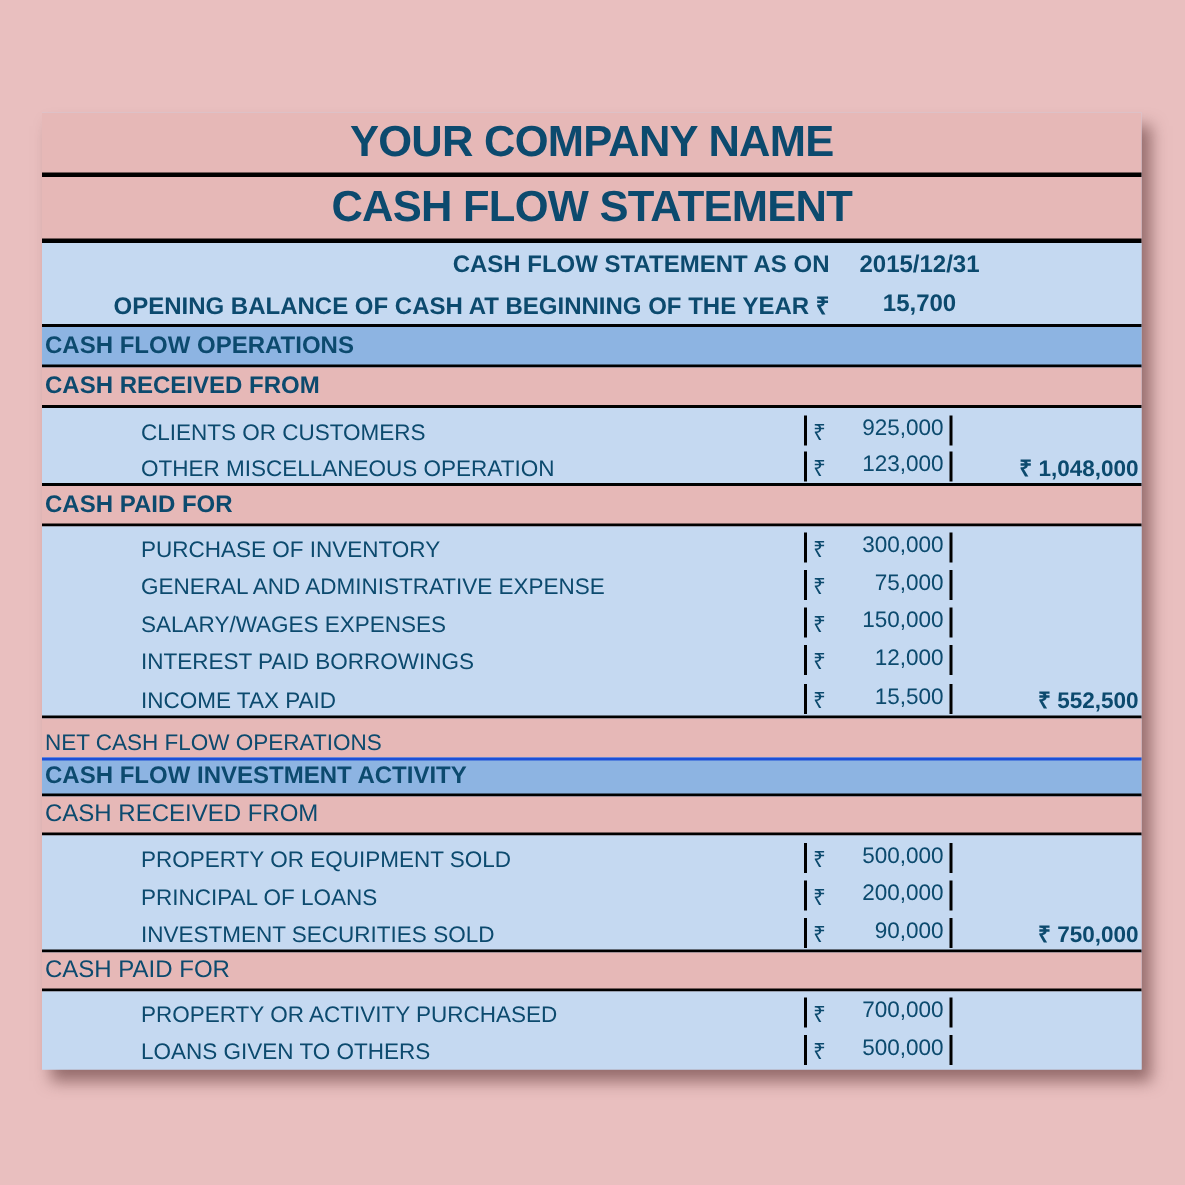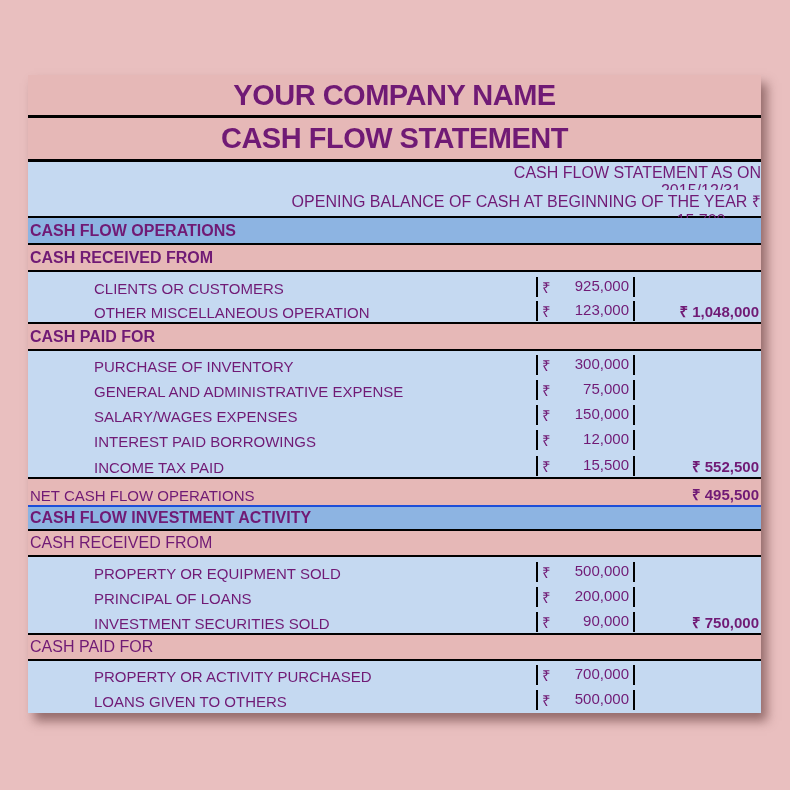--- a/index.html
+++ b/index.html
@@ -1,24 +1,24 @@
 <!DOCTYPE html>
 <html><head>
 <meta charset="utf-8">
 <style>
   html,body{margin:0;padding:0;}
   body{width:790px;height:790px;background:#e9bfbf;position:relative;overflow:hidden;font-family:"Liberation Sans",sans-serif;}
   .sheet{position:absolute;left:28px;top:75px;width:733px;box-shadow:6px 8px 10px rgba(80,40,40,0.55);background:#c5d9f1;}
-  .row{position:relative;display:flex;box-sizing:border-box;color:#701a75;}
+  .row{position:relative;display:flex;box-sizing:border-box;color:#0c4a6e;}
   .pink{background:#e6b8b7;}
   .blue{background:#c5d9f1;}
   .sec{background:#8db4e2;}
   .title{height:43px;font-weight:bold;font-size:29px;justify-content:center;align-items:center;border-bottom:3px solid #000;letter-spacing:-0.5px;}
   .title2{height:44px;}
-  .info{height:28px;font-weight:normal;font-size:16px;align-items:flex-end;flex-direction:column;}
+  .info{height:28px;font-weight:bold;font-size:16px;align-items:center;}
   .info .lbl{width:525px;text-align:right;}
   .info .val{width:120px;text-align:center;}
   .hdr{height:27px;font-size:16px;align-items:center;padding-left:2px;border-bottom:2px solid #000;}
   .bold{font-weight:bold;}
   .item{height:26px;font-size:15px;align-items:flex-end;padding-bottom:1px;}
   .c1{width:508px;box-sizing:border-box;padding-left:66px;}
   .c2{width:99px;box-sizing:border-box;border-left:2px solid #000;border-right:2px solid #000;display:flex;justify-content:space-between;padding:0 4px 0 4px;}
   .c3{flex:1;text-align:right;font-weight:bold;padding-right:2px;}
   .bb{border-bottom:2px solid #000;}
   .tb{border-top:2px solid #1d4ed8;}
@@ -99,21 +99,20 @@
     <span class="c2">
         <span>₹</span>
         <span>15,500</span>
       </span>
     <span class="c3">₹ 552,500</span>
   </div>
 
   <div class="row pink item" style="height:26px;">
     <span class="c1" style="padding-left:2px;">NET CASH FLOW OPERATIONS</span>
     <span class="c2"></span>
-    <span class="c3">₹ 495,500</span>
   </div>
 
   <div class="row sec hdr bold tb" style="height:26px;">CASH FLOW INVESTMENT ACTIVITY</div>
   <div class="row pink hdr" style="height:26px;">CASH RECEIVED FROM</div>
 
   <div class="row blue item" style="height:26px;">
     <span class="c1">PROPERTY OR EQUIPMENT SOLD</span>
     <span class="c2">
         <span>₹</span>
         <span>500,000</span>

